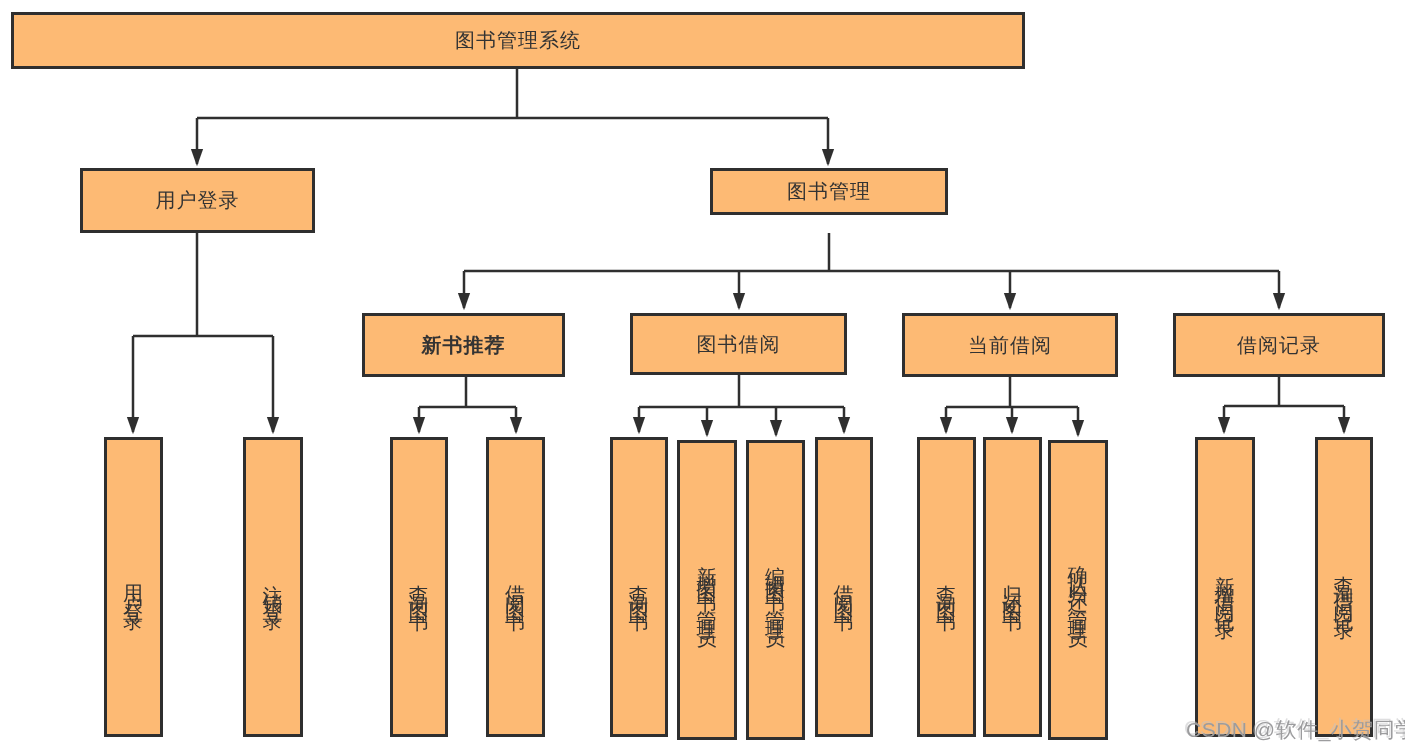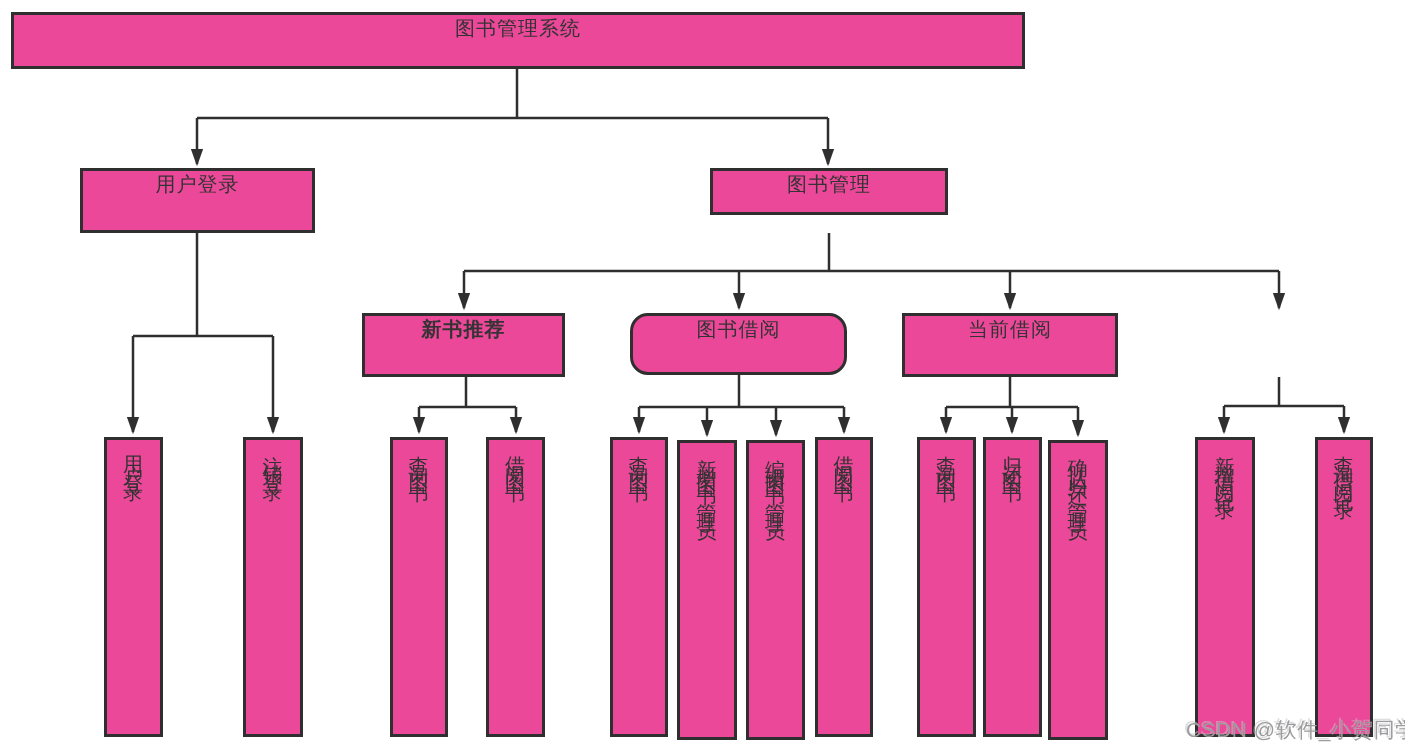--- a/index.html
+++ b/index.html
@@ -8,41 +8,41 @@
     width:1405px;height:747px;
     background:#ffffff;
     overflow:hidden;
     font-family:"Liberation Sans", sans-serif;
     color:#333333;
   }
   #connectors{position:absolute;left:0;top:0;width:1405px;height:747px;}
   .box{
     position:absolute;
     box-sizing:border-box;
-    background:#ec4899;
+    background:#fdba74;
     border:3px solid #2f2f2f;
-    display:flex;justify-content:center;
+    display:flex;align-items:center;justify-content:center;
     font-size:20px;
     color:#333333;
     letter-spacing:1px;
   }
   .leaf span{
     writing-mode:vertical-rl;
     text-orientation:mixed;
     letter-spacing:9px;
     font-size:20px;
     line-height:1;
     white-space:nowrap;
   }
   
   #b-root      {left:11px;  top:12px;  width:1014px; height:57px;}
   #b-login     {left:80px;  top:168px; width:235px;  height:65px;}
   #b-mgmt      {left:710px; top:168px; width:238px;  height:47px;}
   #b-l3-new    {left:362px; top:313px; width:203px;  height:64px;font-weight:bold;}
-  #b-l3-borrow {left:630px; top:313px; width:217px;  height:62px;border-radius:18px;}
+  #b-l3-borrow {left:630px; top:313px; width:217px;  height:62px;}
   #b-l3-current{left:902px; top:313px; width:216px;  height:64px;}
   #b-l3-records{left:1173px;top:313px; width:212px;  height:64px;}
   
   #lf-0 {left:104px; top:437px; width:59px; height:300px;}
   #lf-1 {left:243px; top:437px; width:60px; height:300px;}
   #lf-2 {left:390px; top:437px; width:58px; height:300px;}
   #lf-3 {left:486px; top:437px; width:59px; height:300px;}
   #lf-4 {left:610px; top:437px; width:58px; height:300px;}
   #lf-5 {left:677px; top:440px; width:60px; height:300px;}
   #lf-6 {left:746px; top:440px; width:59px; height:300px;}
@@ -124,20 +124,23 @@
 
   <div class="box" id="b-l3-new">
     <span>新书推荐</span>
   </div>
   <div class="box" id="b-l3-borrow">
     <span>图书借阅</span>
   </div>
   <div class="box" id="b-l3-current">
     <span>当前借阅</span>
   </div>
+  <div class="box" id="b-l3-records">
+    <span>借阅记录</span>
+  </div>
 
   <div class="box leaf" id="lf-0">
     <span>用户登录</span>
   </div>
   <div class="box leaf" id="lf-1">
     <span>注销登录</span>
   </div>
 
   <div class="box leaf" id="lf-2">
     <span>查询图书</span>

